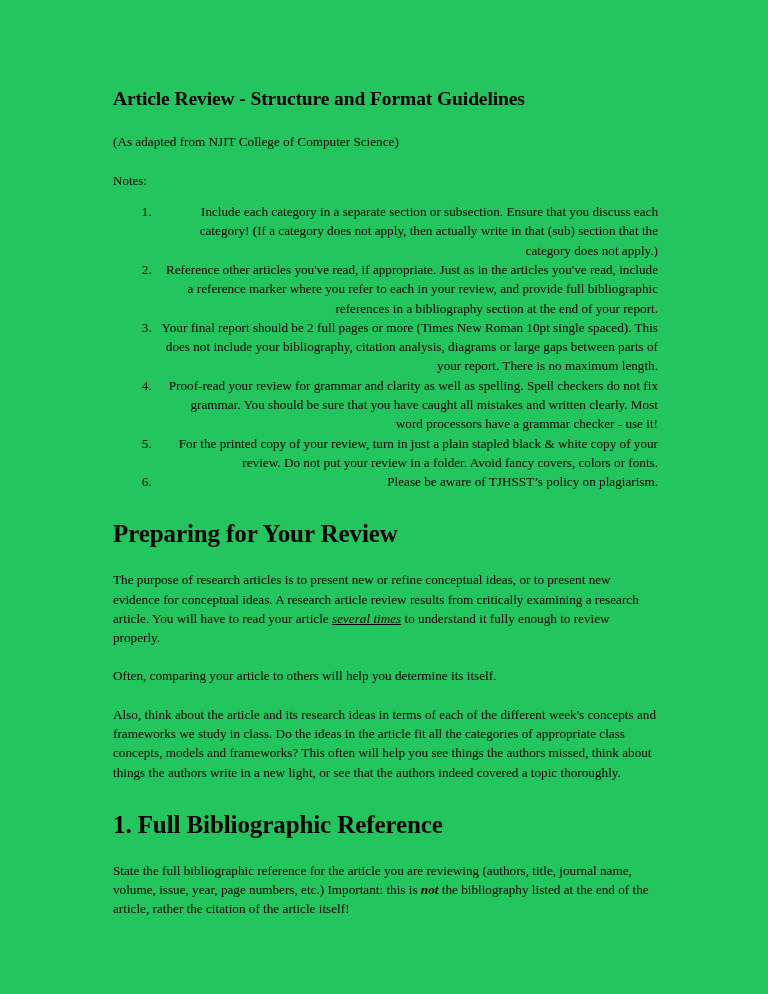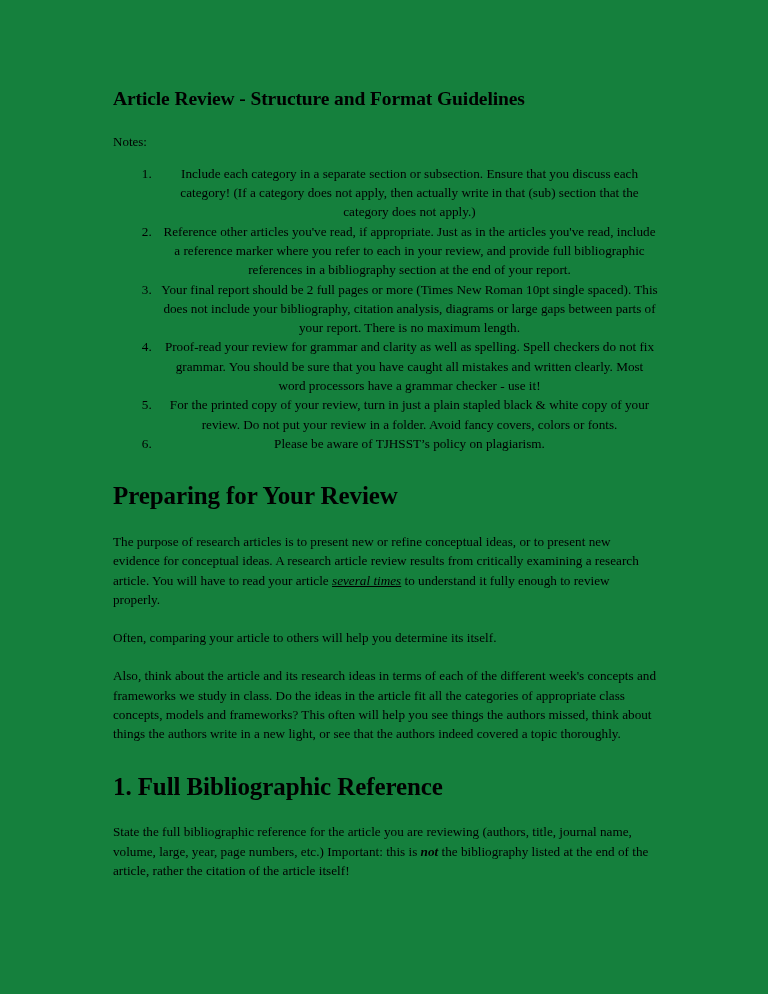--- a/index.html
+++ b/index.html
@@ -11,21 +11,21 @@
     width: 768px;
     height: 994px;
     font-family: "Liberation Serif", "DejaVu Serif", serif;
     color: #000000;
     overflow: hidden;
   }
   .page {
     position: relative;
     width: 768px;
     height: 994px;
-    background: #15803d;
+    background: #22c55e;
     box-sizing: border-box;
   }
   .content {
     position: absolute;
     left: 113px;
     top: 88px;
     width: 545px;
   }
   h1.doc-title {
     font-size: 19.5px;
@@ -48,21 +48,21 @@
   ol.notes-list {
     margin: 0 0 0 0;
     padding: 0 0 0 42px;
     list-style-position: outside;
   }
   ol.notes-list > li {
     font-size: 13.2px;
     line-height: 19.3px;
     margin: 0;
     padding-left: 6px;
-    text-align: center;
+    text-align: right;
   }
   h2.section-heading {
     font-size: 25px;
     font-weight: bold;
     line-height: 1.15;
     margin: 29px 0 21px 0;
     letter-spacing: -0.1px;
   }
   .emph-underline {
     font-style: italic;
@@ -74,20 +74,21 @@
   }
 </style>
 </head>
 <body>
 
 <div class="page">
   <div class="content">
 
     <h1 class="doc-title">Article Review - Structure and Format Guidelines</h1>
 
+    <p class="body-text">(As adapted from NJIT College of Computer Science)</p>
 
     <p class="notes-label">Notes:</p>
 
     <ol class="notes-list">
       <li>Include each category in a separate section or subsection. Ensure that you discuss each category! (If a category does not apply, then actually write in that (sub) section that the category does not apply.)</li>
       <li>Reference other articles you've read, if appropriate. Just as in the articles you've read, include a reference marker where you refer to each in your review, and provide full bibliographic references in a bibliography section at the end of your report.</li>
       <li>Your final report should be 2 full pages or more (Times New Roman 10pt single spaced). This does not include your bibliography, citation analysis, diagrams or large gaps between parts of your report. There is no maximum length.</li>
       <li>Proof-read your review for grammar and clarity as well as spelling. Spell checkers do not fix grammar. You should be sure that you have caught all mistakes and written clearly. Most word processors have a grammar checker - use it!</li>
       <li>For the printed copy of your review, turn in just a plain stapled black &amp; white copy of your review. Do not put your review in a folder. Avoid fancy covers, colors or fonts.</li>
       <li>Please be aware of TJHSST’s policy on plagiarism.</li>
@@ -99,17 +100,17 @@
       <span>The purpose of research articles is to present new or refine conceptual ideas, or to present new evidence for conceptual ideas. A research article review results from critically examining a research article. You will have to read your article </span><span class="emph-underline">several times</span><span> to understand it fully enough to review properly.</span>
     </p>
 
     <p class="body-text">Often, comparing your article to others will help you determine its itself.</p>
 
     <p class="body-text">Also, think about the article and its research ideas in terms of each of the different week's concepts and frameworks we study in class. Do the ideas in the article fit all the categories of appropriate class concepts, models and frameworks? This often will help you see things the authors missed, think about things the authors write in a new light, or see that the authors indeed covered a topic thoroughly.</p>
 
     <h2 class="section-heading">1. Full Bibliographic Reference</h2>
 
     <p class="body-text">
-      <span>State the full bibliographic reference for the article you are reviewing (authors, title, journal name, volume, large, year, page numbers, etc.) Important: this is </span><span class="emph-bold-italic">not</span><span> the bibliography listed at the end of the article, rather the citation of the article itself!</span>
+      <span>State the full bibliographic reference for the article you are reviewing (authors, title, journal name, volume, issue, year, page numbers, etc.) Important: this is </span><span class="emph-bold-italic">not</span><span> the bibliography listed at the end of the article, rather the citation of the article itself!</span>
     </p>
 
   </div>
 </div>
 
 </body></html>

